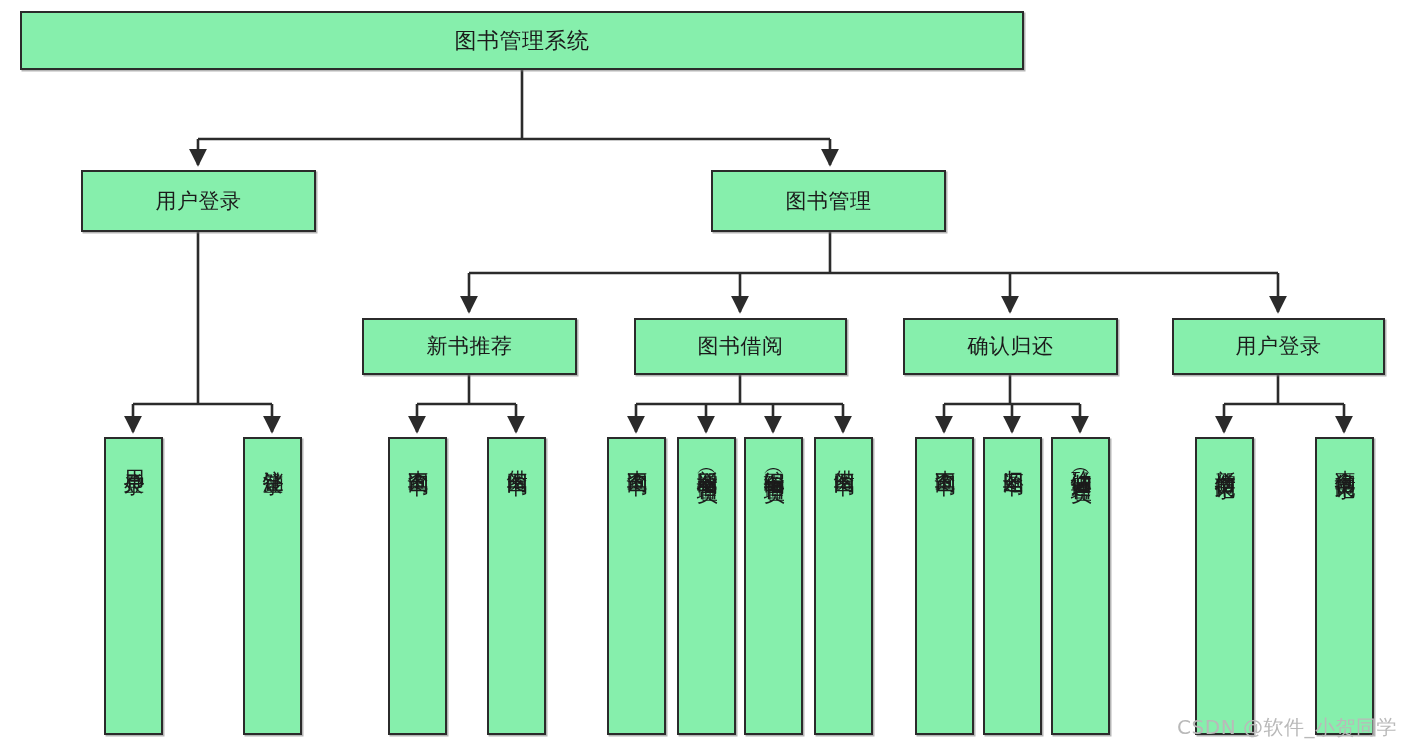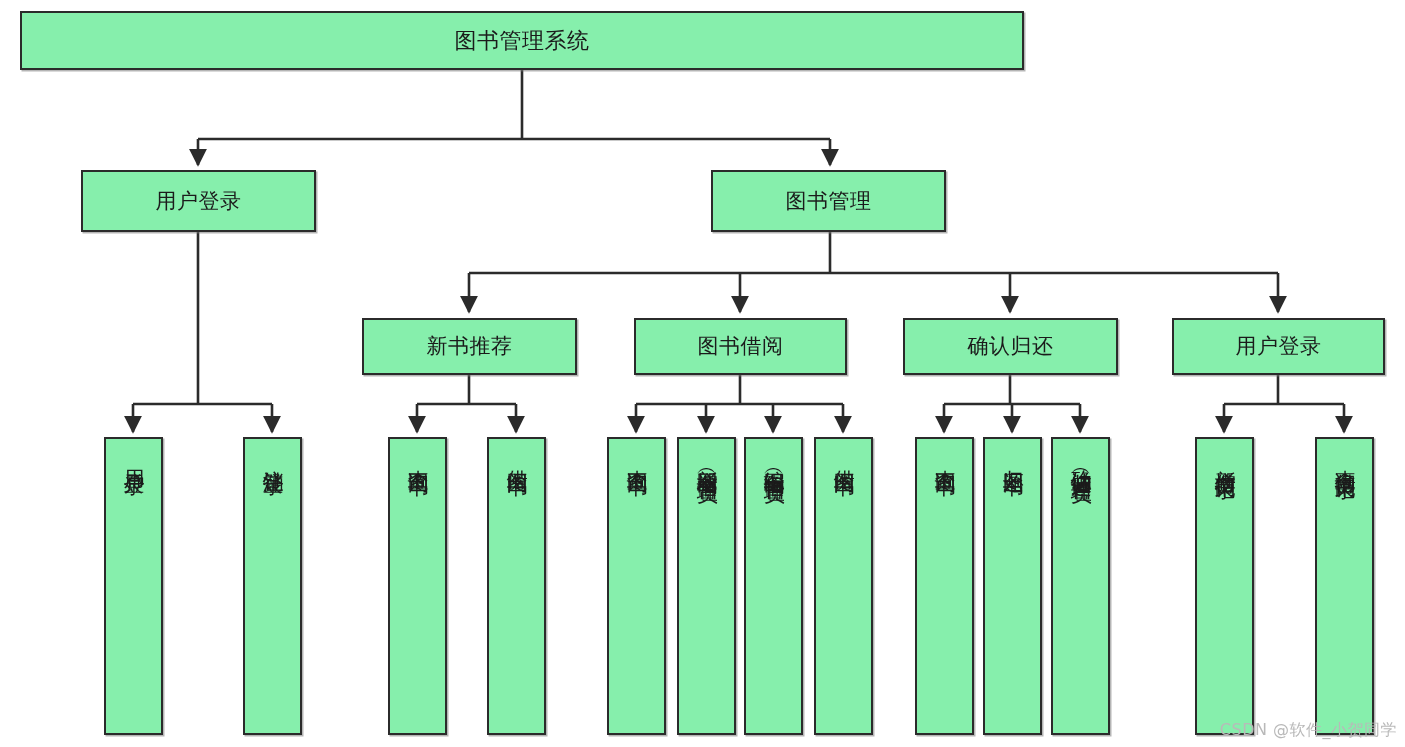--- a/index.html
+++ b/index.html
@@ -55,21 +55,21 @@
     text-orientation: upright;
     font-size: 21px;
     line-height: 1.32;
     letter-spacing: 2px;
     white-space: nowrap;
   }
   #watermark {
     position: absolute;
     right: 8px;
     bottom: 6px;
-    font-size: 16px;
+    font-size: 20px;
     color: #b9b9b9;
     letter-spacing: 0.5px;
     z-index: 5;
     white-space: nowrap;
     font-family: "DejaVu Sans", "Liberation Sans", sans-serif;
   }
 </style>
 </head>
 <body>
 

